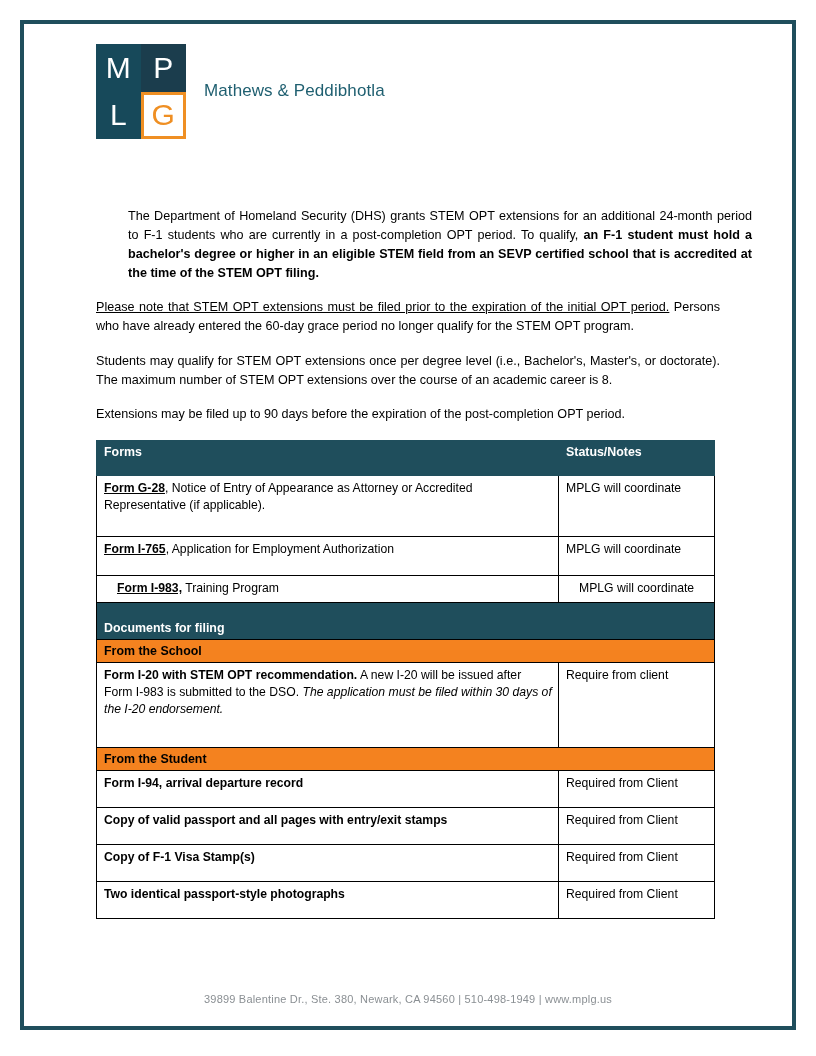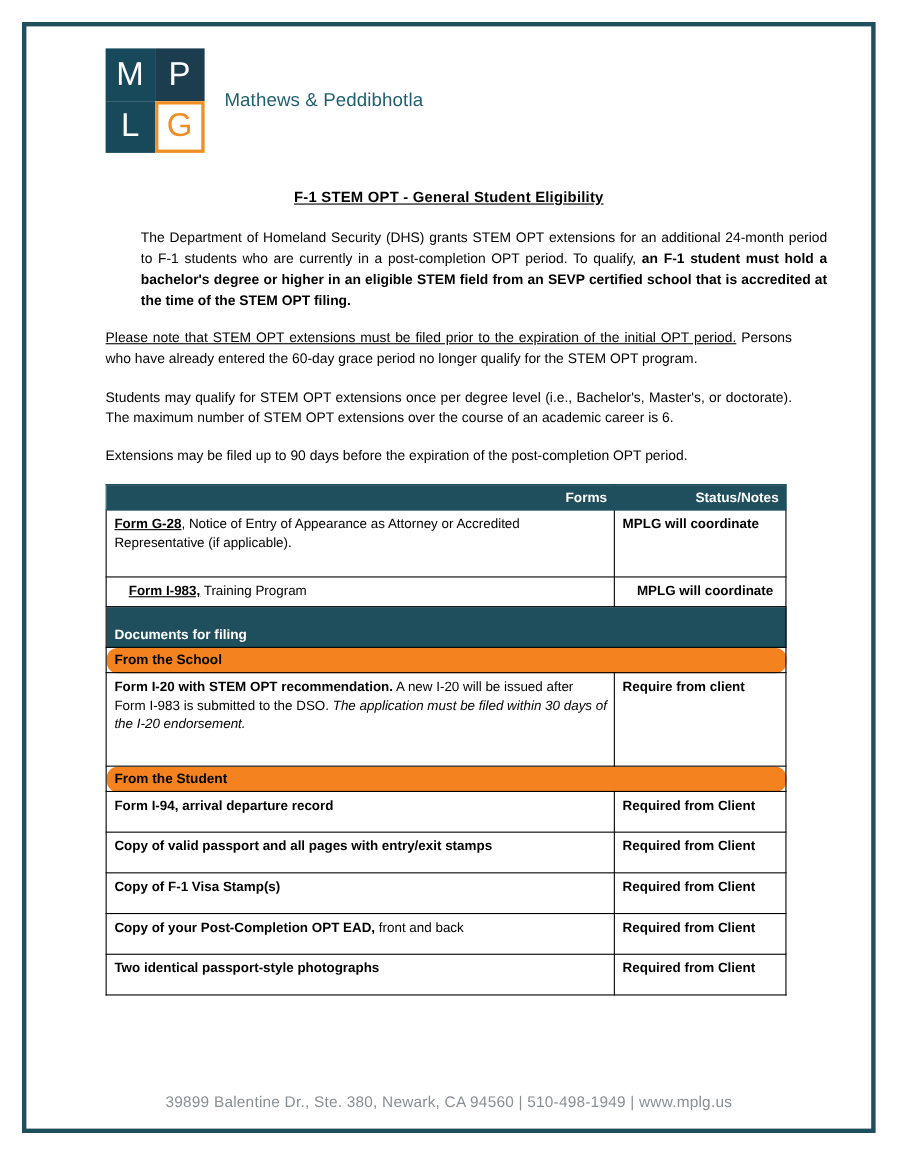--- a/index.html
+++ b/index.html
@@ -123,64 +123,62 @@
     padding: 4px 6px 4px 7px;
     vertical-align: top;
     line-height: 17px;
   }
   .hdr td {
     background: #1f4e5c;
     color: #ffffff;
     font-weight: bold;
     font-size: 12.4px;
     padding-top: 3px;
-    padding-bottom: 3px;
+    padding-bottom: 15px;
     border-color: #1f4e5c;
     line-height: 16px;
-    text-align: right;
   }
   .section-teal td {
     background: #1f4e5c;
     color: #ffffff;
     font-weight: bold;
     font-size: 12.4px;
     padding-top: 17px;
     padding-bottom: 3px;
     line-height: 16px;
   }
   .section-orange td {
     background: #f4821f;
     color: #000000;
     font-weight: bold;
     font-size: 12.4px;
     padding-top: 3px;
     padding-bottom: 3px;
     line-height: 16px;
-    border-radius: 10px;
   }
   .cell-note { font-weight: normal; }
   .b { font-weight: bold; }
   .i { font-style: italic; }
   .bu { font-weight: bold; text-decoration: underline; }
-  .status { font-weight: bold; }
+  .status { font-weight: normal; }
 
   .r-tall td { height: 52px; }
   .r-mid td { height: 30px; }
   .r-short td { height: 18px; padding-left: 20px; }
   .r-i20 td { height: 76px; }
   .r-std td { height: 28px; }
 
   
   .footer {
     position: absolute;
     left: 96px;
     top: 993px;
     width: 624px;
     text-align: center;
-    font-size: 14px;
+    font-size: 11px;
     color: #8a8f93;
     letter-spacing: 0.2px;
   }
 </style>
 </head>
 <body>
 
 <div class="page">
 
   <div class="page-frame"></div>
@@ -190,46 +188,49 @@
       <div class="logo-q q-tl">M</div>
       <div class="logo-q q-tr">P</div>
       <div class="logo-q q-bl">L</div>
       <div class="logo-q q-br">G</div>
     </div>
     <div class="logo-text">
       <div>Mathews &amp; Peddibhotla</div>
     </div>
   </div>
 
-  <div class="doc-title">F-1 STEM OPT - General Student Eligibility</div>
 
   <div class="para" id="p1"><span>The Department of Homeland Security (DHS) grants STEM OPT extensions for an additional 24-month period to F-1 students who are currently in a post-completion OPT period. To qualify, </span><b>an F-1 student must hold a bachelor's degree or higher in an eligible STEM field from an SEVP certified school that is accredited at the time of the STEM OPT filing.</b></div>
 
   <div class="para" id="p2"><span class="u">Please note that STEM OPT extensions must be filed prior to the expiration of the initial OPT period.</span><span> Persons who have already entered the 60-day grace period no longer qualify for the STEM OPT program.</span></div>
 
-  <div class="para" id="p3">Students may qualify for STEM OPT extensions once per degree level (i.e., Bachelor's, Master's, or doctorate). The maximum number of STEM OPT extensions over the course of an academic career is 6.</div>
+  <div class="para" id="p3">Students may qualify for STEM OPT extensions once per degree level (i.e., Bachelor's, Master's, or doctorate). The maximum number of STEM OPT extensions over the course of an academic career is 8.</div>
 
   <div class="para" id="p4">Extensions may be filed up to 90 days before the expiration of the post-completion OPT period.</div>
 
   <table class="doc-table">
     <colgroup>
         <col class="c1">
         <col class="c2">
       </colgroup>
     <tbody>
       <tr class="hdr">
         <td>Forms</td>
         <td>Status/Notes</td>
       </tr>
 
       <tr class="r-tall">
         <td><span class="bu">Form G-28</span><span class="cell-note">, Notice of Entry of Appearance as Attorney or Accredited Representative (if applicable).</span></td>
         <td class="status">MPLG will coordinate</td>
       </tr>
 
+      <tr class="r-mid">
+        <td><span class="bu">Form I-765</span><span class="cell-note">, Application for Employment Authorization</span></td>
+        <td class="status">MPLG will coordinate</td>
+      </tr>
 
       <tr class="r-short">
         <td><span class="bu">Form I-983,</span><span class="cell-note"> Training Program</span></td>
         <td class="status">MPLG will coordinate</td>
       </tr>
 
       <tr class="section-teal">
         <td colspan="2">Documents for filing</td>
       </tr>
 
@@ -254,24 +255,20 @@
       <tr class="r-std">
         <td><span class="b">Copy of valid passport and all pages with entry/exit stamps</span><span class="cell-note"></span></td>
         <td class="status">Required from Client</td>
       </tr>
 
       <tr class="r-std">
         <td><span class="b">Copy of F-1 Visa Stamp(s)</span><span class="cell-note"></span></td>
         <td class="status">Required from Client</td>
       </tr>
 
-      <tr class="r-std">
-        <td><span class="b">Copy of your Post-Completion OPT EAD,</span><span class="cell-note"> front and back</span></td>
-        <td class="status">Required from Client</td>
-      </tr>
 
       <tr class="r-std">
         <td><span class="b">Two identical passport-style photographs</span><span class="cell-note"></span></td>
         <td class="status">Required from Client</td>
       </tr>
     </tbody>
   </table>
 
   <div class="footer">39899 Balentine Dr., Ste. 380, Newark, CA 94560 | 510-498-1949 | www.mplg.us</div>
 

